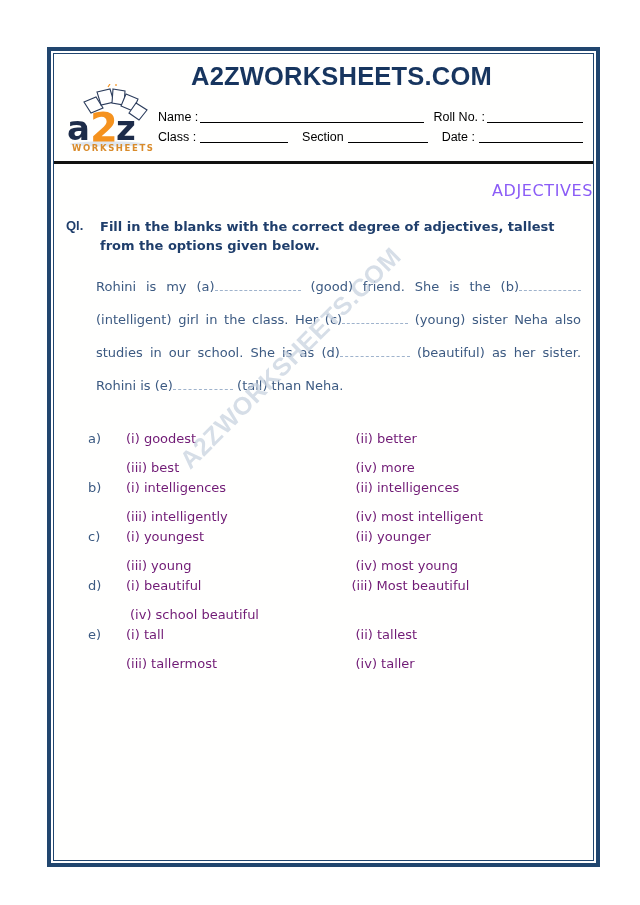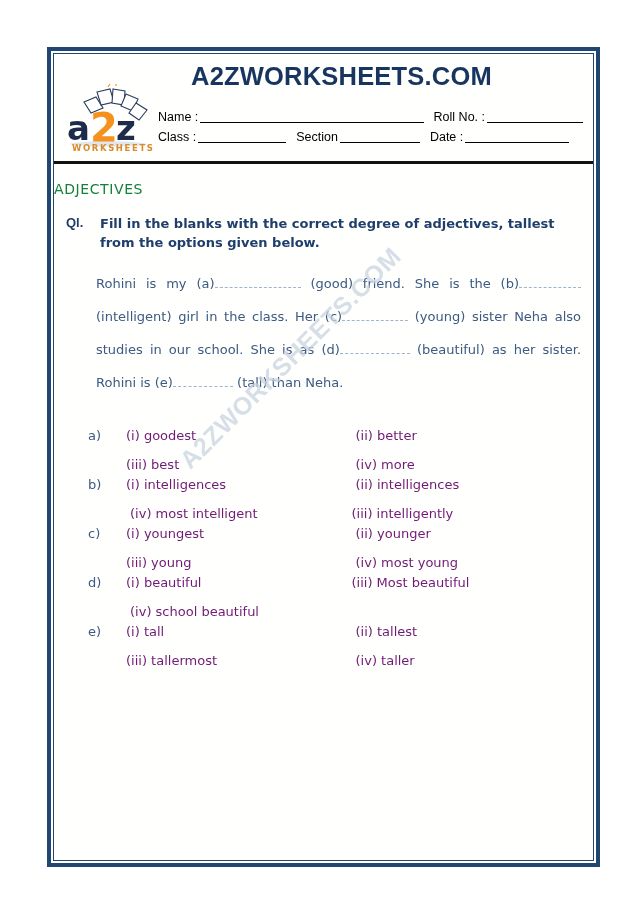--- a/index.html
+++ b/index.html
@@ -91,20 +91,21 @@
     top: 56px;
     font-family: "Liberation Sans", sans-serif;
     font-size: 12.5px;
     color: #000000;
   }
   .field-row {
     display: flex;
     align-items: flex-end;
     margin-bottom: 6px;
     white-space: nowrap;
+    justify-content: space-between;
   }
   .field-label { flex: 0 0 auto; }
   .rule {
     border-bottom: 1.3px solid #000;
     height: 12px;
     margin: 0 2px 1px 2px;
   }
   .rule.name   { flex: 1 1 auto; min-width: 40px; }
   .rule.roll   { flex: 0 0 96px; }
   .rule.class  { flex: 0 0 88px; }
@@ -112,24 +113,24 @@
   .rule.date   { flex: 0 0 104px; }
   .sp { flex: 0 0 8px; }
 
   
   .body-area {
     position: relative;
     padding: 0;
     z-index: 2;
   }
   .sheet-title {
-    text-align: left;
-    font-family: "DejaVu Sans", sans-serif;
-    font-size: 14px;
-    color: #15803d;
+    text-align: right;
+    font-family: "DejaVu Sans", sans-serif;
+    font-size: 16px;
+    color: #8b5cf6;
     letter-spacing: 0.6px;
     margin-top: 17px;
   }
 
   .q-block {
     display: flex;
     margin: 18px 16px 0 12px;
   }
   .q-num {
     flex: 0 0 34px;
@@ -274,22 +275,22 @@
               <div class="opt opt-col2">(ii) better</div>
               <div class="opt">(iii) best</div>
               <div class="opt opt-col2">(iv) more</div>
             </div>
           </div>
           <div class="opt-group">
             <div class="opt-letter">b)</div>
             <div class="opt-grid">
               <div class="opt">(i) intelligences</div>
               <div class="opt opt-col2">(ii) intelligences</div>
+              <div class="opt">(iii) intelligently</div>
               <div class="opt opt-col2">(iv) most intelligent</div>
-              <div class="opt">(iii) intelligently</div>
             </div>
           </div>
           <div class="opt-group">
             <div class="opt-letter">c)</div>
             <div class="opt-grid">
               <div class="opt">(i) youngest</div>
               <div class="opt opt-col2">(ii) younger</div>
               <div class="opt">(iii) young</div>
               <div class="opt opt-col2">(iv) most young</div>
             </div>

